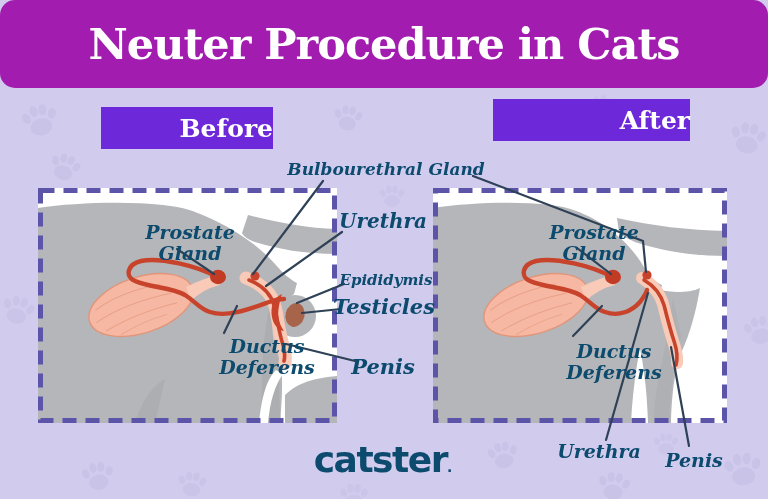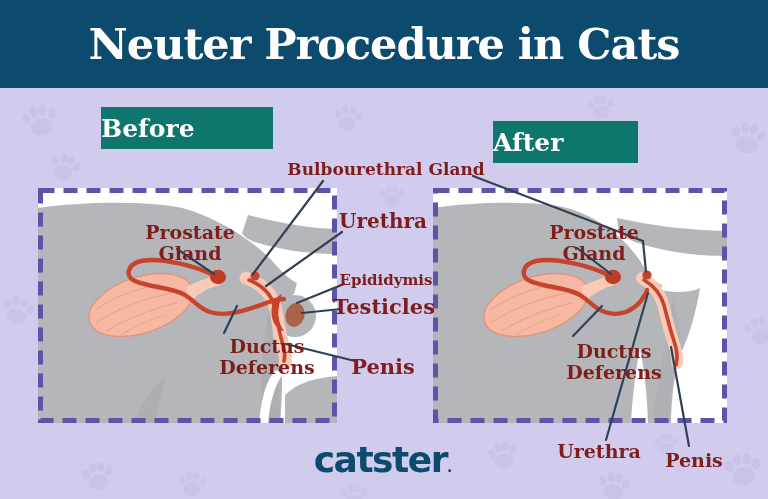--- a/index.html
+++ b/index.html
@@ -4,50 +4,51 @@
 <style>
   html,body{margin:0;padding:0;}
   .stage{
     position:relative; width:768px; height:499px; overflow:hidden;
     background:#d1ccee;
     font-family:"DejaVu Serif", serif;
   }
   
   .header-band{
     position:absolute; left:0; top:0; width:768px; height:88px;
-    background:#0c4a6e; display:flex; align-items:center; justify-content:center;
+    background:#a21caf; display:flex; align-items:center; justify-content:center;border-radius:15px;
   }
   .header-title{
     color:#ffffff; font-weight:bold; font-size:43px; letter-spacing:-1px;
     text-align:center; white-space:nowrap;
   }
   
   .tag-box{
-    position:absolute; background:#0f766e; display:flex; align-items:center; justify-content:flex-start;
+    position:absolute; background:#6d28d9; display:flex; align-items:center; justify-content:flex-end;
   }
   .tag-box.before{ left:101px; top:107px; width:172px; height:42px; }
-  .tag-box.after { left:493px; top:121px; width:145px; height:42px; }
+  .tag-box.after { left:493px; top:99px; width:181px; height:42px;padding-left:16px; }
   .tag-text{ color:#ffffff; font-weight:bold; font-size:25px; }
   
   .panel{
     position:absolute; background:#ffffff;
   }
   .panel.before{ left:38px;  top:188px; width:299px; height:235px; }
   .panel.after { left:433px; top:188px; width:294px; height:235px; }
   .panel svg{ display:block; }
   
   .overlay{
     position:absolute; left:0; top:0; width:768px; height:499px;
     pointer-events:none; z-index:5;
   }
   
   .lbl{
-    position:absolute; z-index:6; color:#7f1d1d; font-weight:bold;
+    position:absolute; z-index:6; color:#0c4a6e; font-weight:bold;
     text-align:center; transform:translate(-50%,0); line-height:1.12;
     white-space:nowrap;
+    font-style:italic;
   }
   .lbl.wrap{ white-space:normal;margin-left:48px; }
   .lbl-bulbo      { left:386px; top:160px; font-size:17px; }
   .lbl-urethra-c  { left:383px; top:210px; font-size:20px; }
   .lbl-epi        { left:386px; top:272px; font-size:15px; }
   .lbl-testicles  { left:384px; top:295px; font-size:21px; }
   .lbl-penis-c    { left:383px; top:355px; font-size:21px; }
   .lbl-prostate-b { left:142px; top:222px; font-size:19px; width:92px; }
   .lbl-ductus-b   { left:219px; top:336px; font-size:19px; width:102px; }
   .lbl-prostate-a { left:546px; top:222px; font-size:19px; width:92px; }

